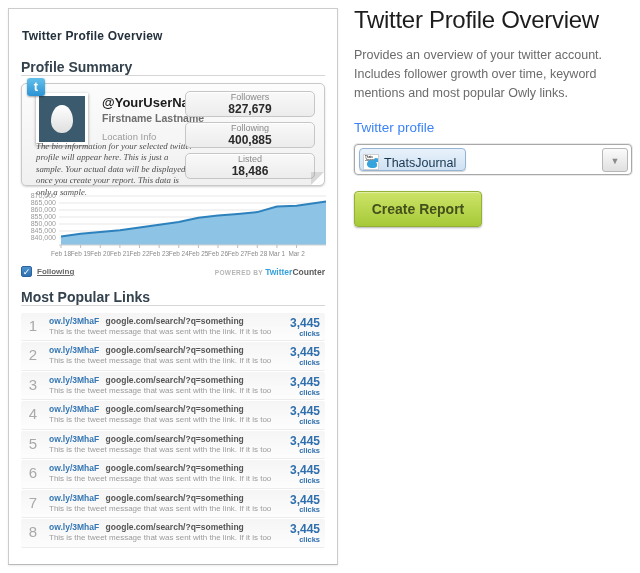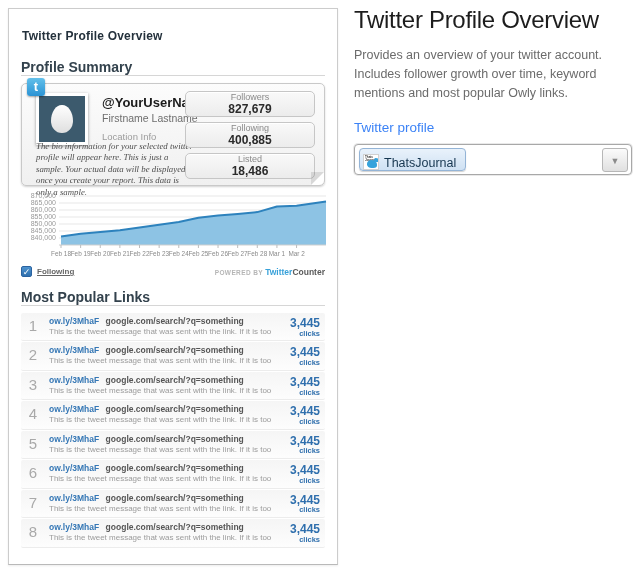--- a/index.html
+++ b/index.html
@@ -32,21 +32,21 @@
     background:linear-gradient(#62c0ea,#2b93d4); border-radius:3px; box-shadow:0 1px 2px rgba(0,0,0,0.35);
     color:#fff; font-weight:bold; font-size:13px; line-height:17px; text-align:center;
   }
   .avatar {
     position:absolute; left:14px; top:9px; width:52px; height:52px;
     background:#3c5a6d; border:3px solid #fff; box-shadow:0 1px 3px rgba(0,0,0,0.4);
   }
   .egg { width:22px; height:28px; background:linear-gradient(#ffffff,#dfdfdf); border-radius:50%/58% 58% 44% 44%; margin:9px auto 0; }
   .who { position:absolute; left:80px; top:11px; }
   .username { font-size:13px; font-weight:bold; color:#1b1b1b; }
-  .fullname { font-size:10.5px; color:#6e6e6e; margin-top:2px; }
+  .fullname { font-size:10.5px; color:#6e6e6e; margin-top:2px;font-weight:bold; }
   .location { font-size:9.5px; color:#9c9c9c; margin-top:7px; }
   .bio {
     position:absolute; left:14px; top:57px; width:160px;
     font-family:"Liberation Serif", serif; font-style:italic;
     font-size:8.8px; line-height:1.3; color:#4d4d4d;
   }
   .stats { position:absolute; right:9px; top:7px; width:130px; }
   .stat-box {
     height:26px; margin-bottom:5px; border:1px solid #c6c6c6; border-radius:5px;
     background:linear-gradient(#f9f9f9,#ececec); box-shadow:inset 0 1px 0 #fff;
@@ -341,15 +341,16 @@
       <div class="chip">
         <span class="chip-avatar">
           <span class="micro-text">Thats Journal</span>
           <span class="bird"></span>
         </span>
         <span class="chip-label">ThatsJournal</span>
       </div>
       <div class="select-arrow">▼</div>
     </div>
 
+    <button class="create-btn">Create Report</button>
   </div>
 
 </div>
 
 </body></html>

